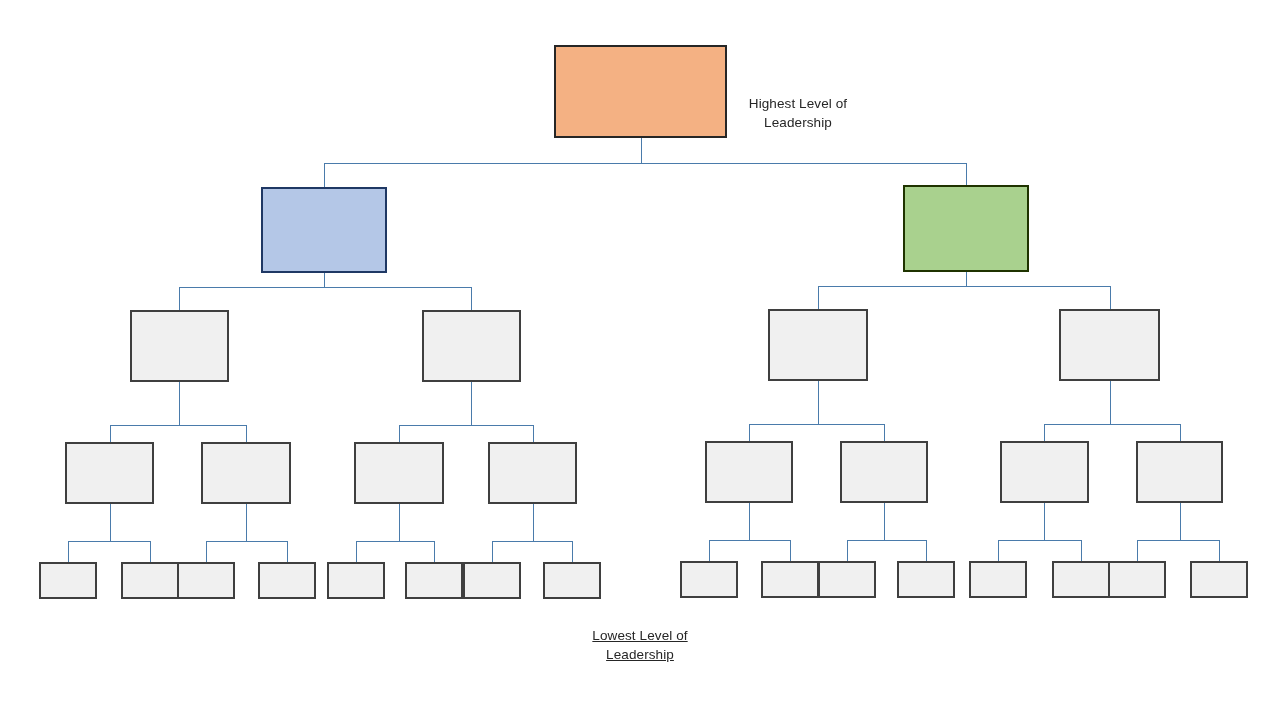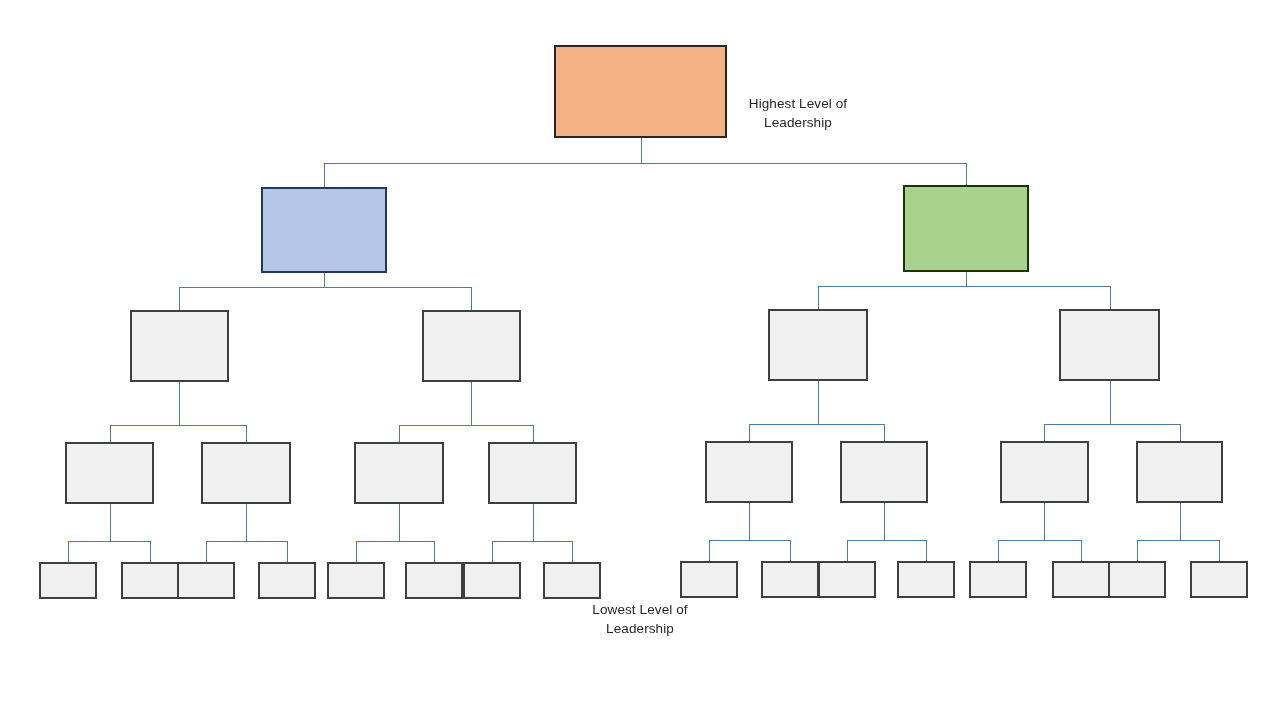--- a/index.html
+++ b/index.html
@@ -35,22 +35,23 @@
     letter-spacing: 0.1px;
   }
   #label-highest {
     left: 740px;
     top: 66px;
     width: 116px;
     margin-top: 28px;
   }
   #label-lowest {
     left: 578px;
-    top: 600px;
+    top: 626px;
     width: 124px;
+    text-decoration: underline;
   }
 </style>
 </head>
 <body>
 
 <div id="canvas">
 
   <svg id="diagram-svg" viewBox="0 0 1280 720" xmlns="http://www.w3.org/2000/svg">
     <g id="connector-layer">
         <line x1="641" y1="137" x2="641" y2="163" stroke="#4A7BAB" stroke-width="1" shape-rendering="crispEdges"></line>

